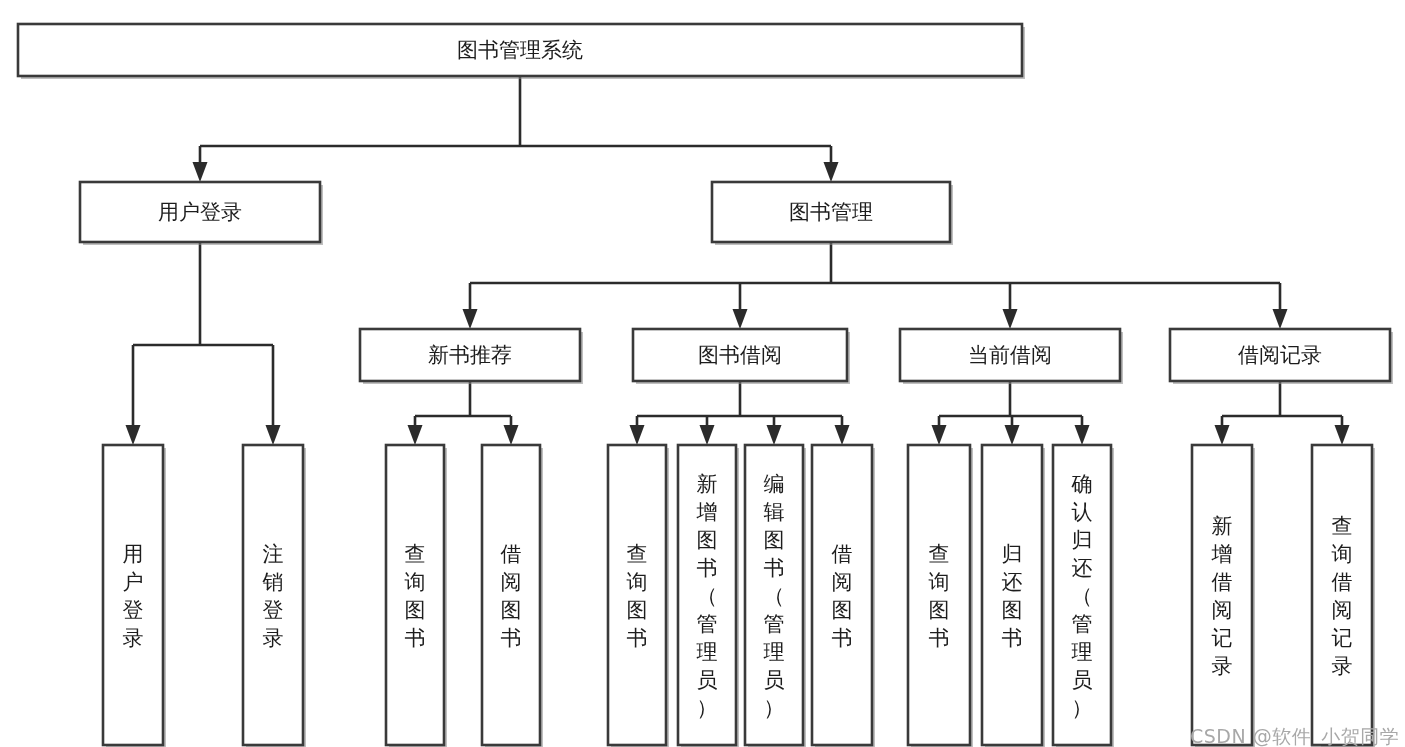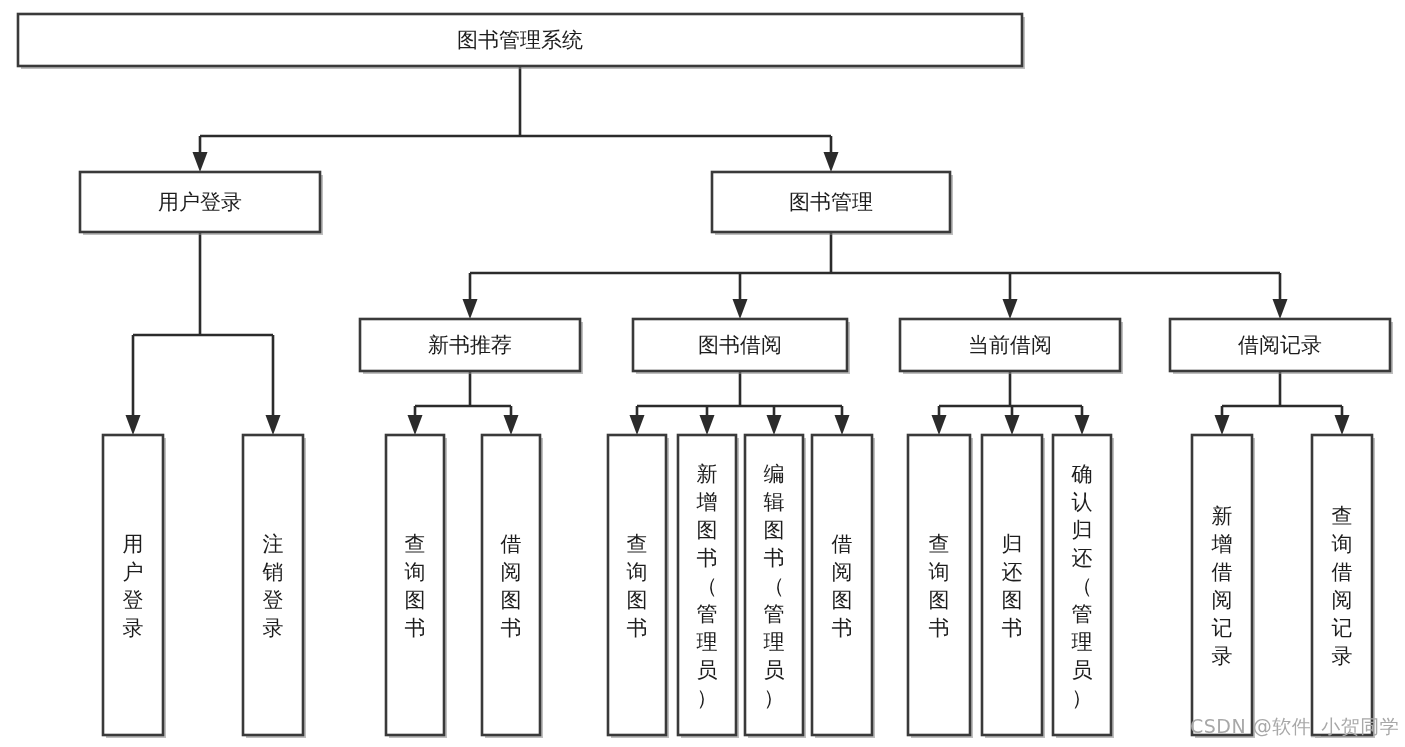--- a/index.html
+++ b/index.html
@@ -12,20 +12,21 @@
     width: 1405px;
     height: 747px;
     font-family: "DejaVu Sans", "Liberation Sans", sans-serif;
     overflow: hidden;
   }
   #diagram-root {
     position: relative;
     width: 1405px;
     height: 729px;
     background: #ffffff;
+    margin-top: 10px;
   }
   svg.diagram-canvas {
     position: absolute;
     top: 0;
     left: 0;
     width: 1405px;
     height: 747px;
     display: block;
   }
   .node-box {

